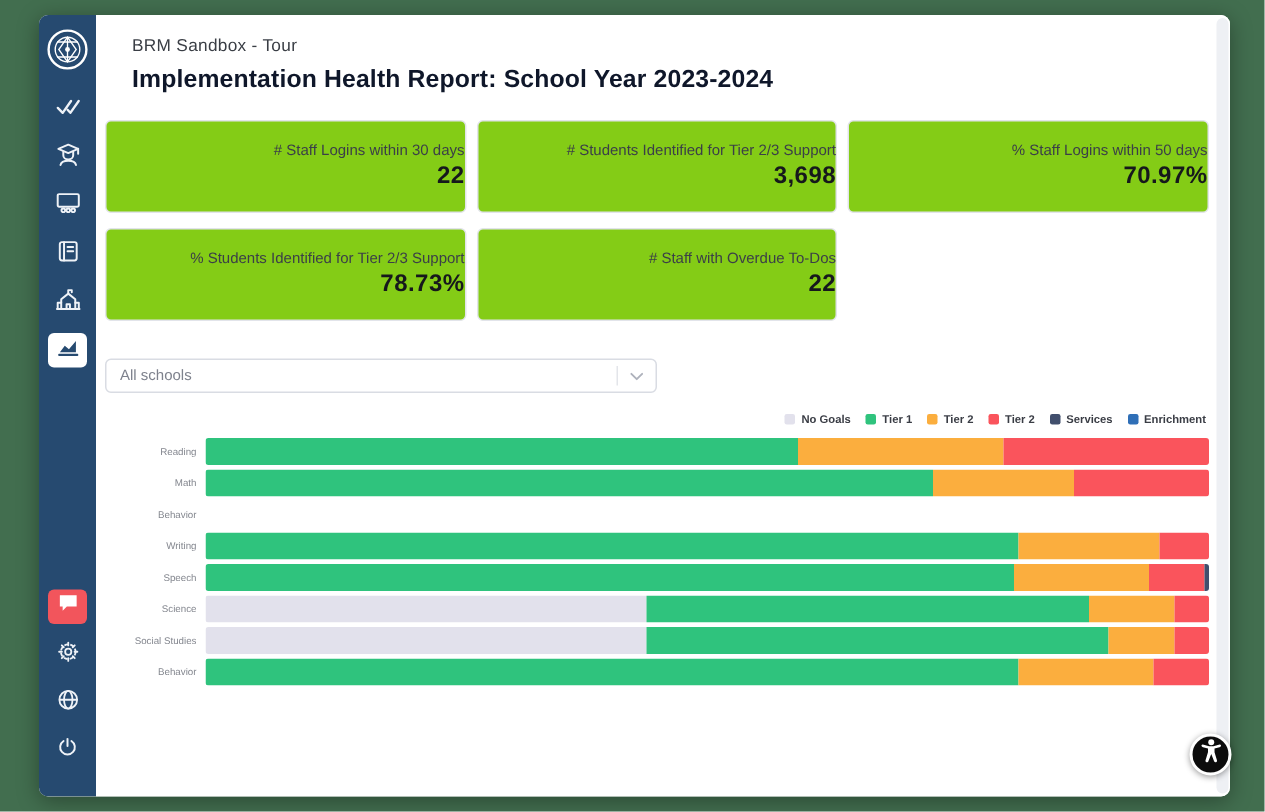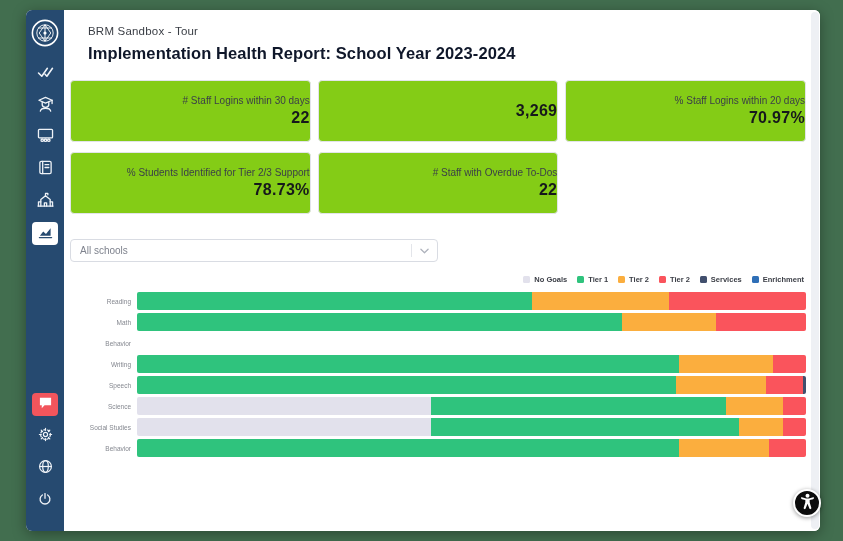--- a/index.html
+++ b/index.html
@@ -214,24 +214,25 @@
       <div class="page-title">Implementation Health Report: School Year 2023-2024</div>
     </div>
 
 
     <div class="cards">
       <div class="card">
         <div class="card-label"># Staff Logins within 30 days</div>
         <div class="card-value">22</div>
       </div>
       <div class="card">
-        <div class="card-value">3,269</div>
-      </div>
-      <div class="card">
-        <div class="card-label">% Staff Logins within 20 days</div>
+        <div class="card-label"># Students Identified for Tier 2/3 Support</div>
+        <div class="card-value">3,698</div>
+      </div>
+      <div class="card">
+        <div class="card-label">% Staff Logins within 50 days</div>
         <div class="card-value">70.97%</div>
       </div>
       <div class="card">
         <div class="card-label">% Students Identified for Tier 2/3 Support</div>
         <div class="card-value">78.73%</div>
       </div>
       <div class="card">
         <div class="card-label"># Staff with Overdue To-Dos</div>
         <div class="card-value">22</div>
       </div>

